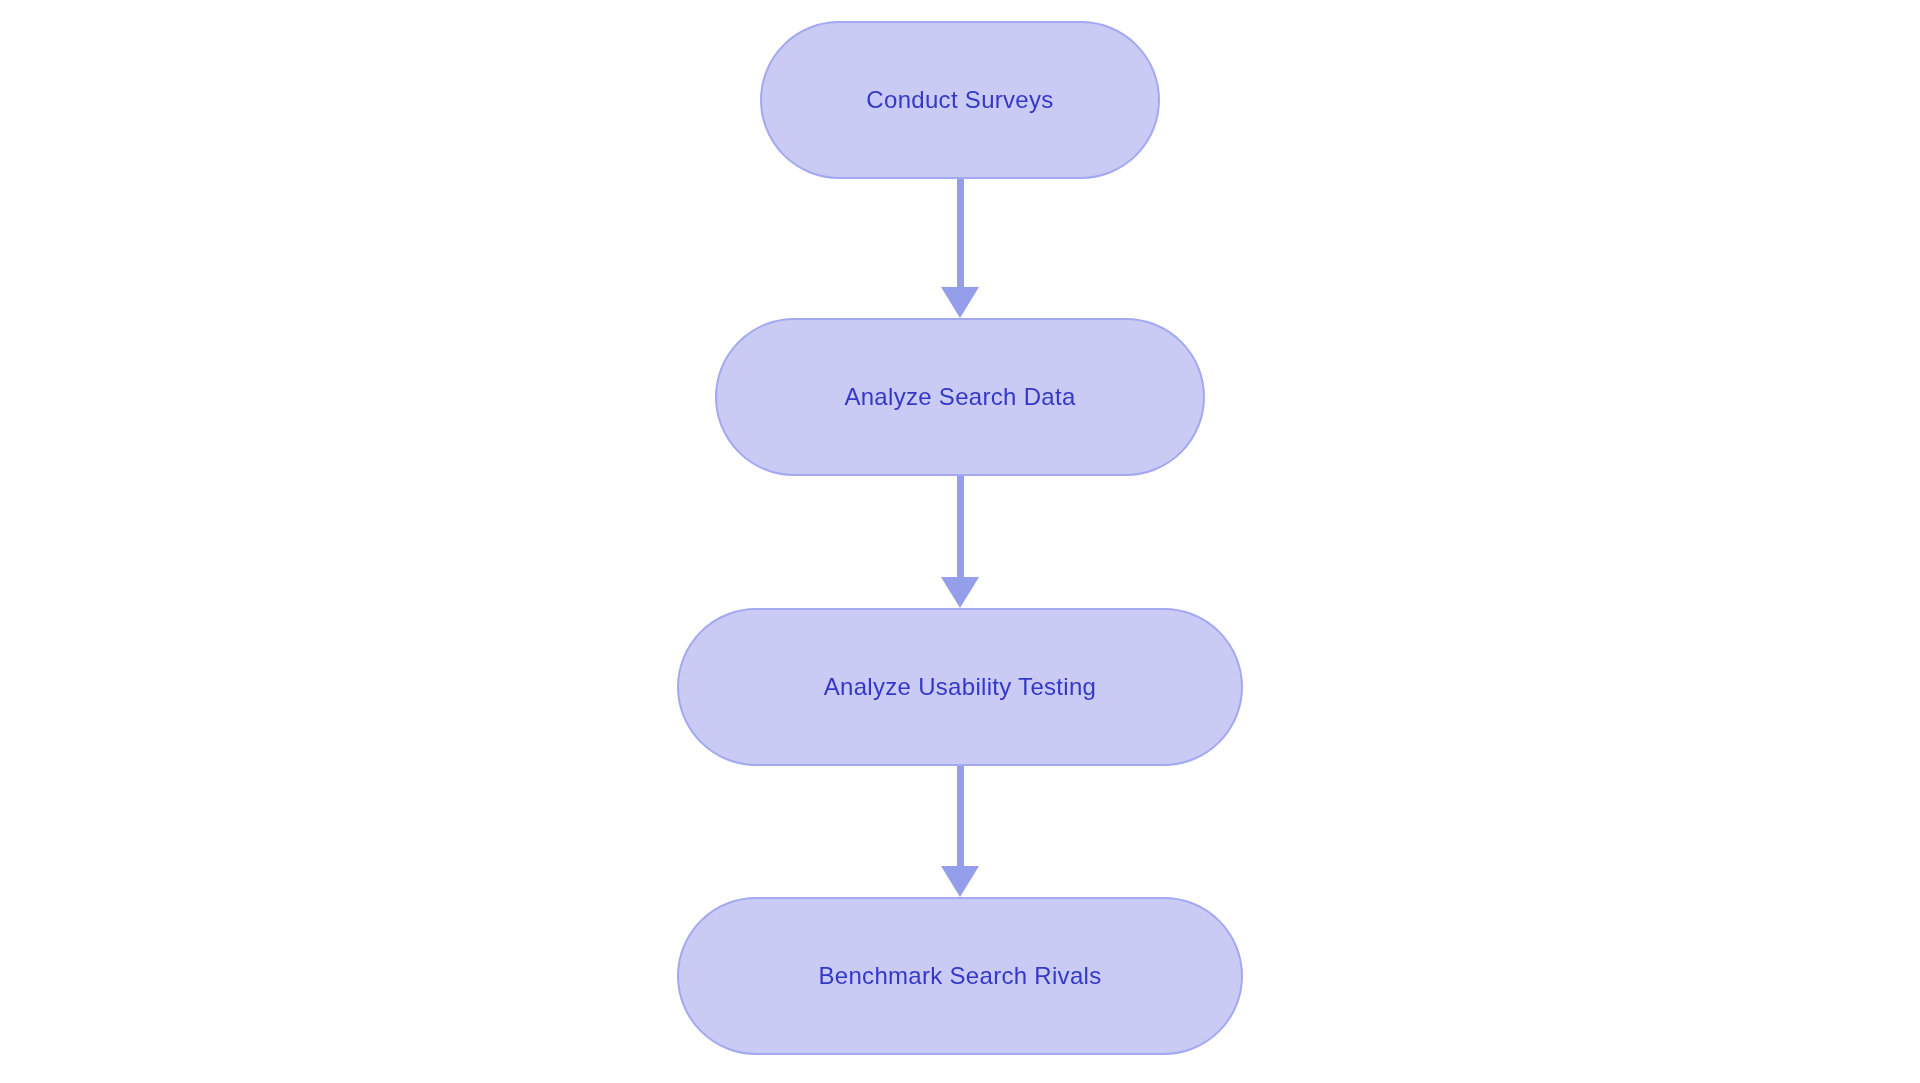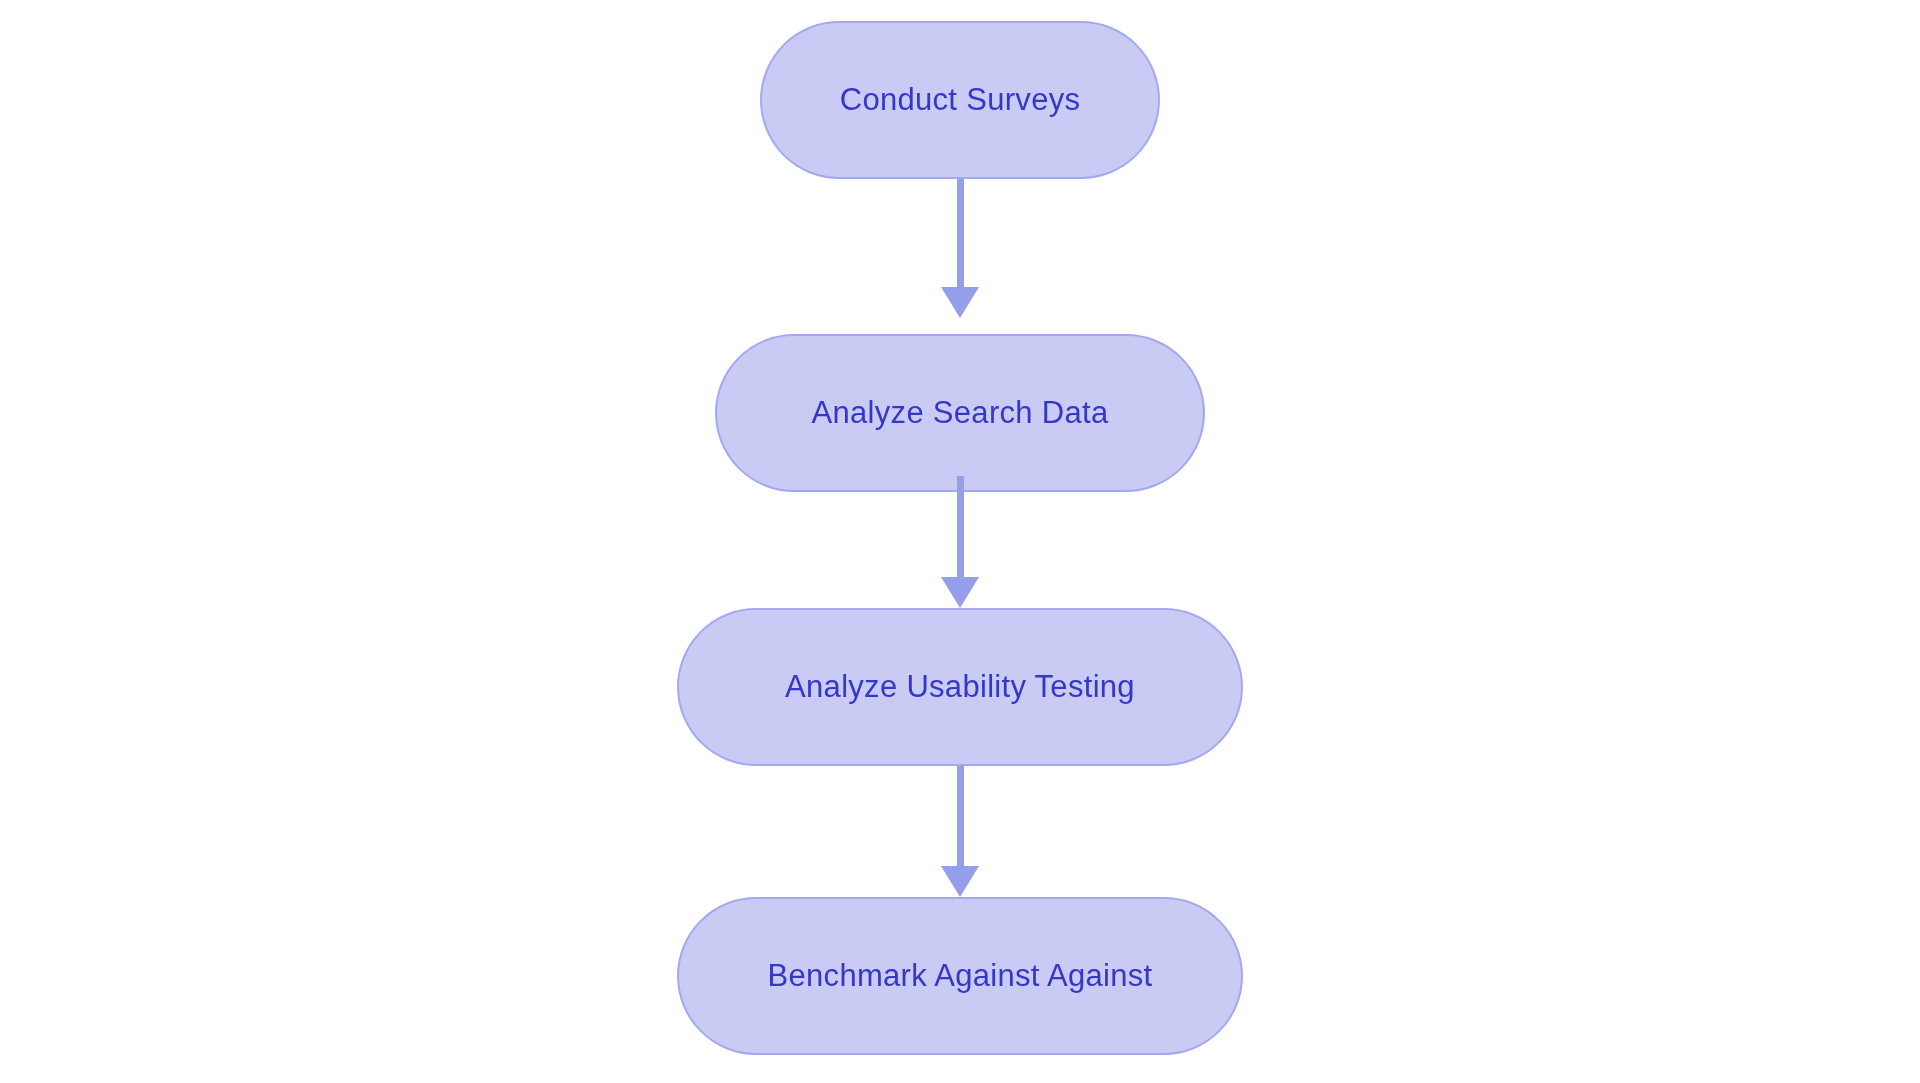--- a/index.html
+++ b/index.html
@@ -21,27 +21,27 @@
     height: 158px;
     background: var(--node-fill, #c9cbf5);
     border: 2.5px solid var(--node-border, #a3a9ef);
     border-radius: 79px;
     display: flex;
     align-items: center;
     justify-content: center;
   }
   .flow-node .node-label {
     color: var(--text-color, #3538c7);
-    font-size: 31px;
+    font-size: 24px;
     font-weight: 400;
     letter-spacing: 0.3px;
     white-space: nowrap;
   }
   .node-1 { left: 760px; top: 21px;  width: 400px; }
-  .node-2 { left: 715px; top: 334px; width: 490px; }
+  .node-2 { left: 715px; top: 318px; width: 490px; }
   .node-3 { left: 677px; top: 608px; width: 566px; }
   .node-4 { left: 677px; top: 897px; width: 566px; }
 
   .connector { position: absolute; width: 0; height: 0; }
   .connector .arrow-line {
     position: absolute;
     left: -3.5px;
     top: 0;
     width: 7px;
     background: var(--arrow-color, #959eea);
@@ -91,16 +91,16 @@
   <div class="flow-node node-3">
     <span class="node-label">Analyze Usability Testing</span>
   </div>
 
   <div class="connector connector-3">
     <div class="arrow-line"></div>
     <div class="arrow-head"></div>
   </div>
 
   <div class="flow-node node-4">
-    <span class="node-label">Benchmark Against Against</span>
+    <span class="node-label">Benchmark Search Rivals</span>
   </div>
 
 </div>
 
 </body></html>

